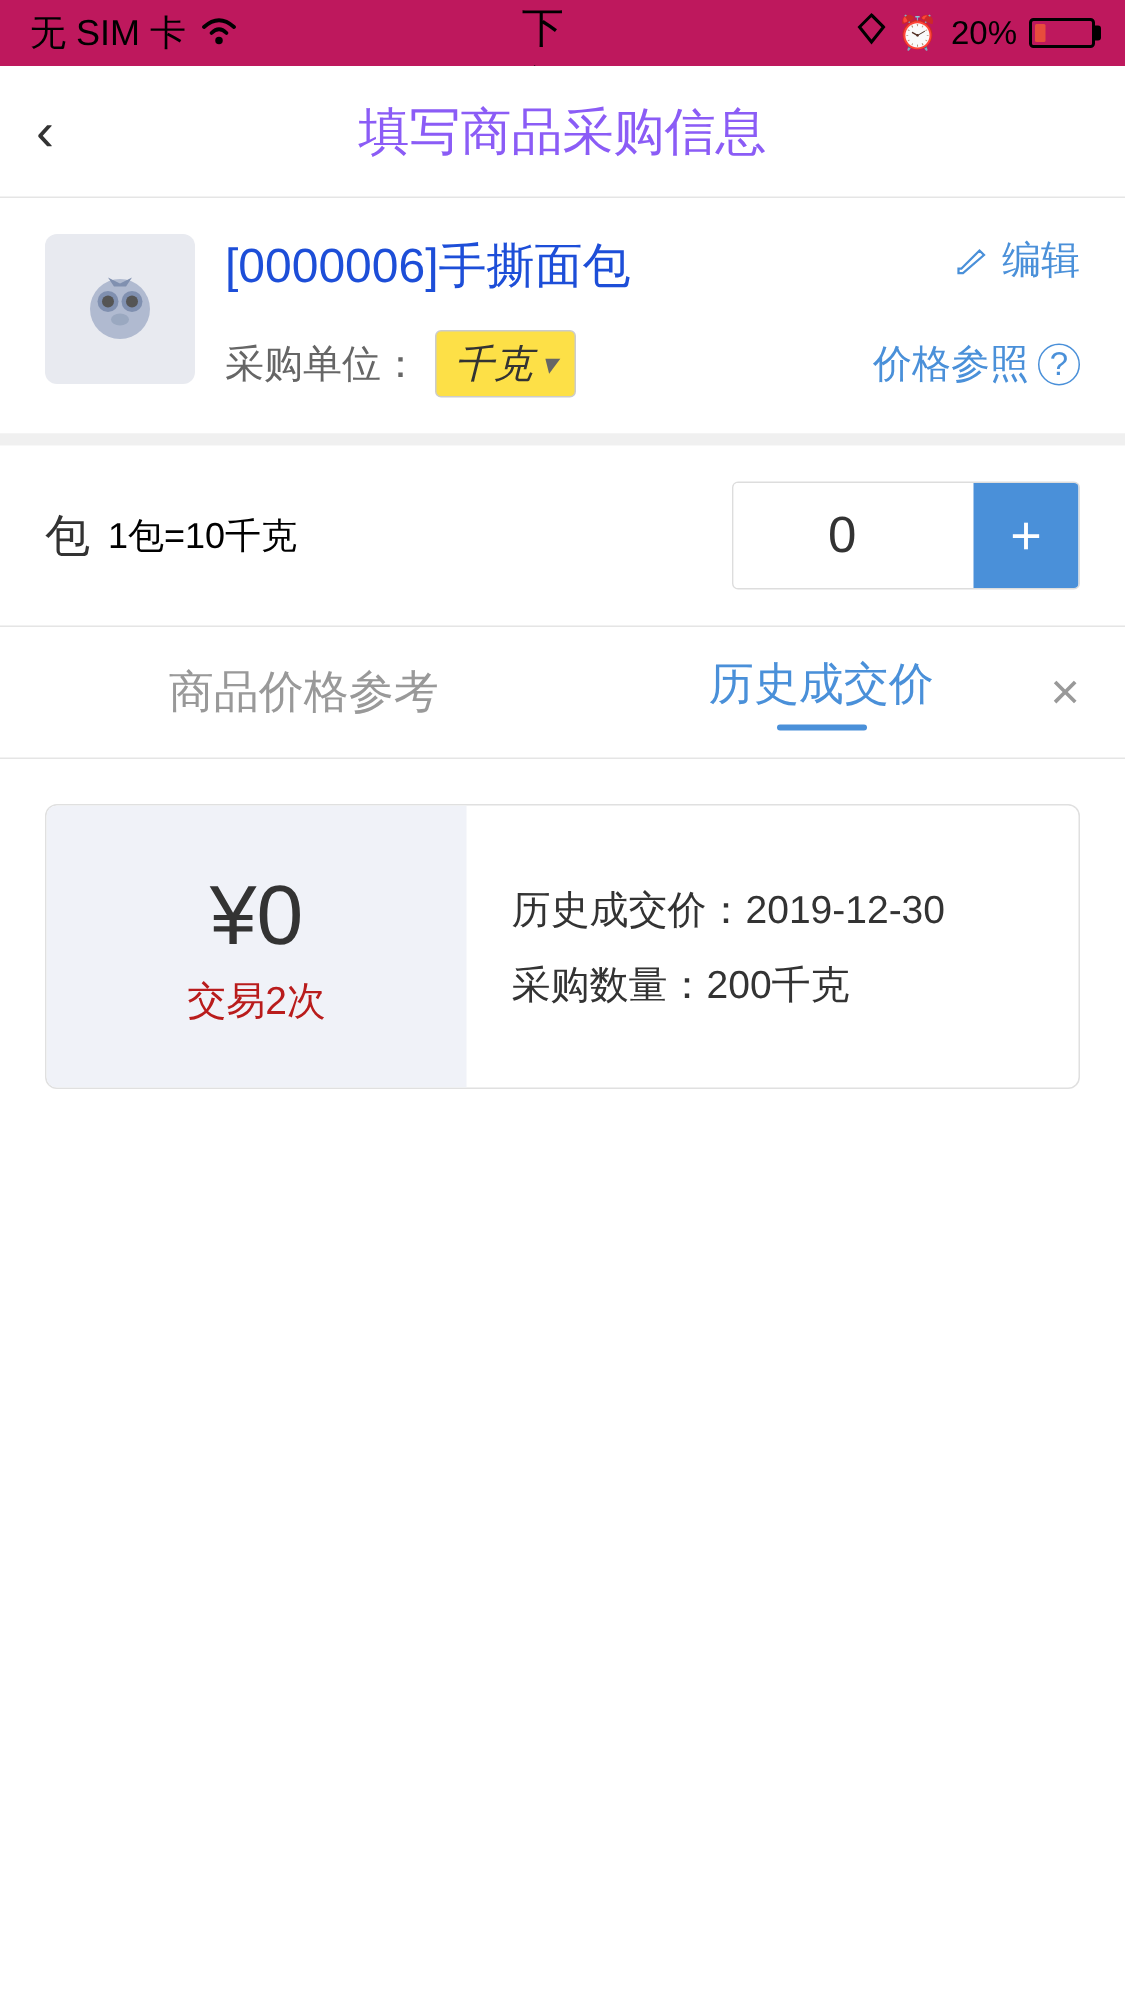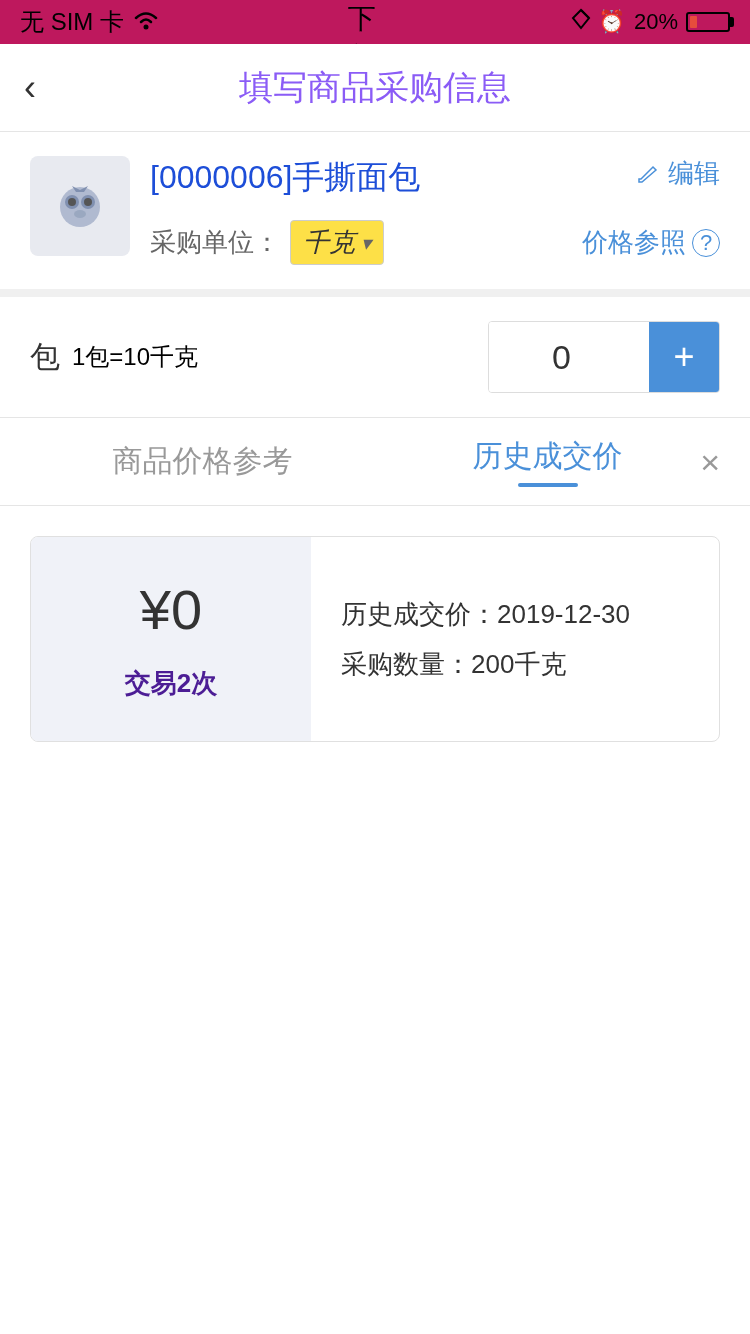--- a/index.html
+++ b/index.html
@@ -294,23 +294,22 @@
       justify-content: center;
       padding: 40px 20px;
     }
     .price-amount {
       font-size: 56px;
       color: #333;
       font-weight: 400;
     }
     .price-times {
       font-size: 26px;
-      color: #4c1d95;
-      margin-top: 24px;
-      font-weight: bold;
+      color: #b91c1c;
+      margin-top: 8px;
     }
     .card-right {
       flex: 1;
       padding: 30px 30px;
       display: flex;
       flex-direction: column;
       gap: 14px;
       justify-content: center;
     }
     .info-line {

